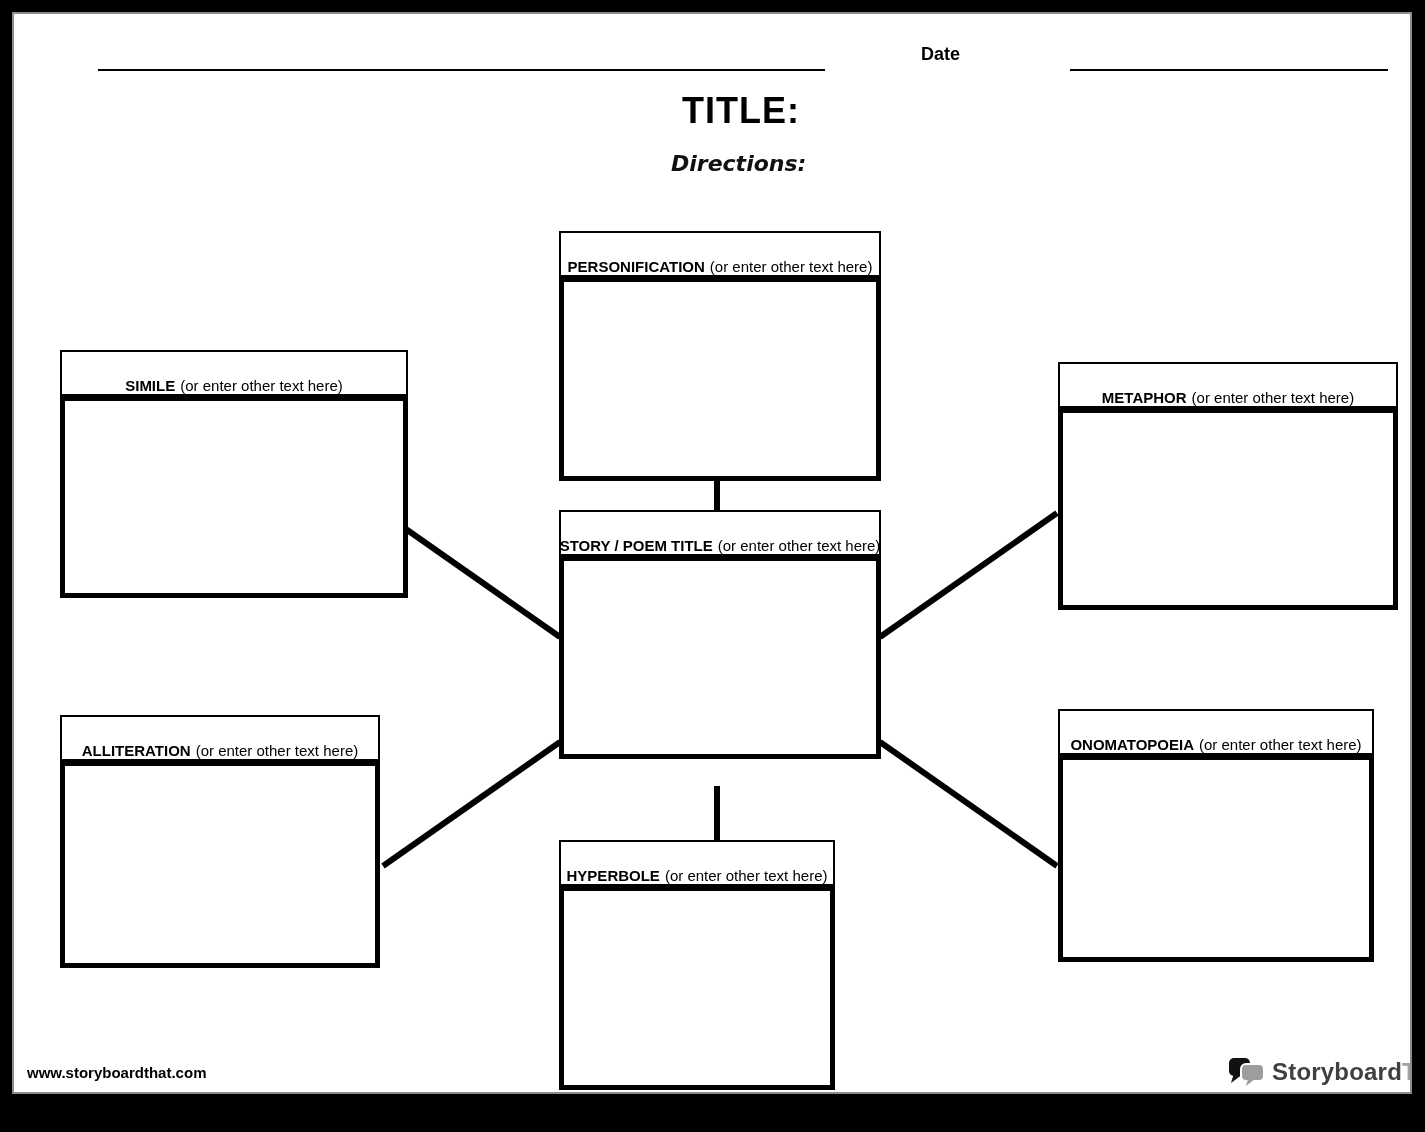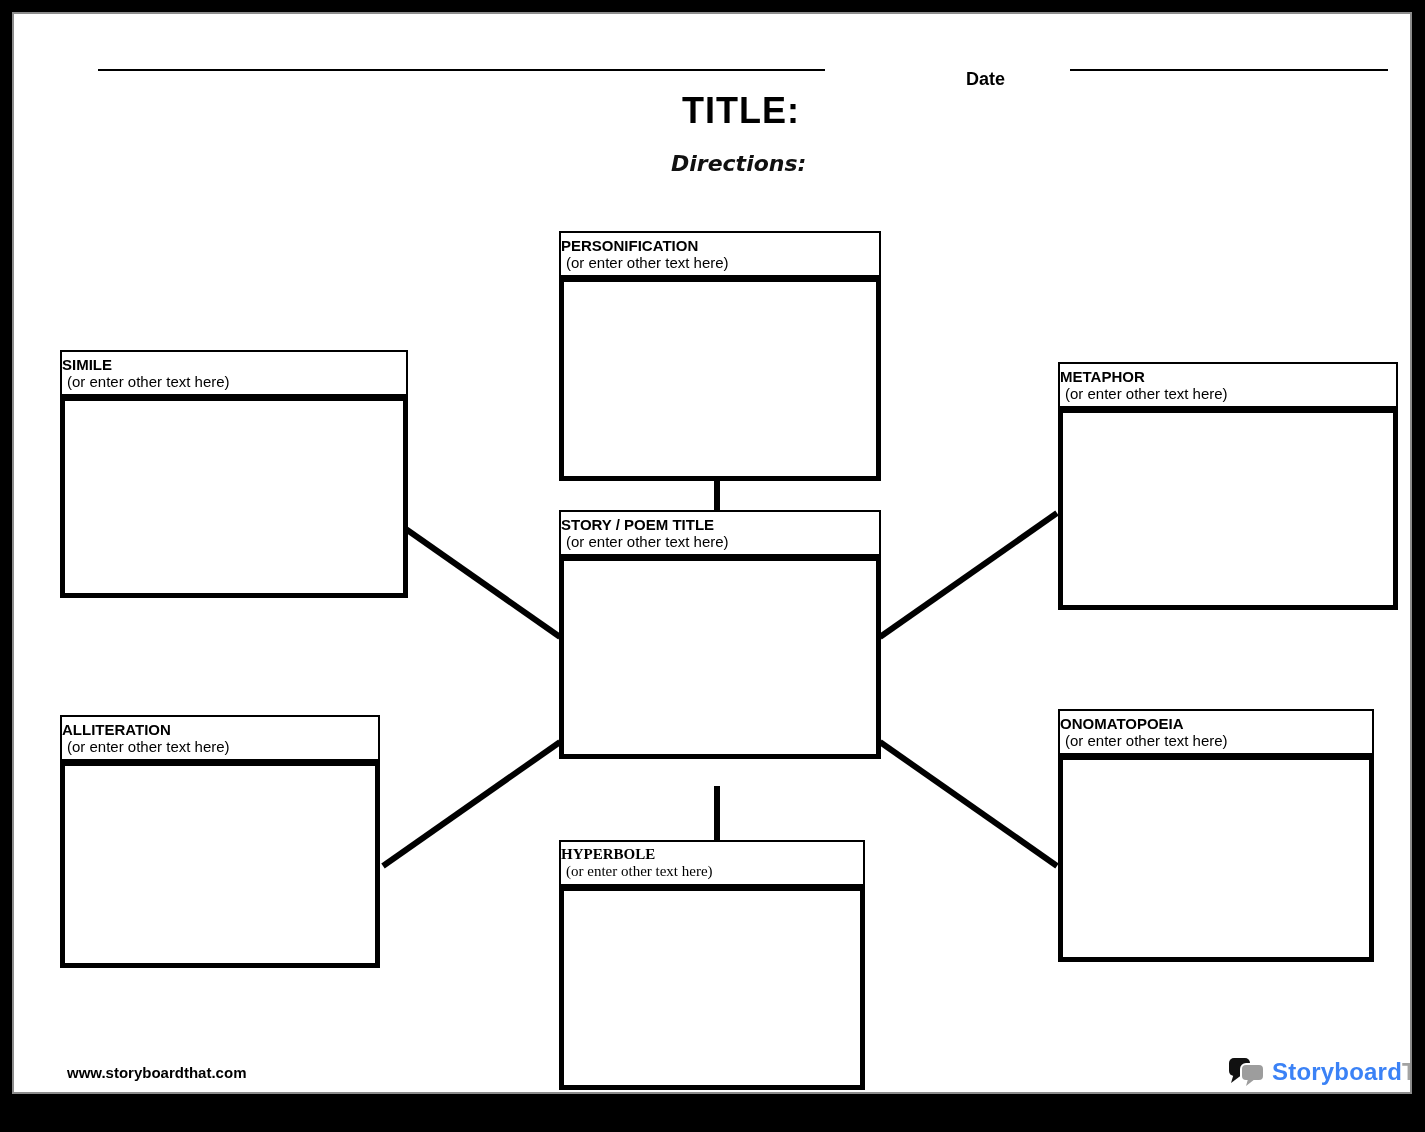--- a/index.html
+++ b/index.html
@@ -22,26 +22,25 @@
     border: 2px solid #8c8c8c;
     overflow: hidden;
   }
   .blank-line {
     position: absolute;
     height: 0;
     border-bottom: 2px solid #000;
   }
   .date-label {
     position: absolute;
-    left: 952px; top: 30px;
+    left: 907px; top: 30px;
     font-size: 18px;
     font-weight: bold;
     font-stretch: condensed;
     color: #000;
-    margin-top: 25px;
   }
   .page-title {
     position: absolute;
     left: 668px; top: 76px;
     font-size: 36px;
     font-weight: bold;
     font-stretch: condensed;
     letter-spacing: 1px;
     color: #000;
   }
@@ -58,62 +57,60 @@
     position: absolute;
     left: 0; top: 0;
   }
   .node { position: absolute; }
   .node-header {
     width: 100%;
     height: 46px;
     border: 2px solid #000;
     background: #fff;
     display: flex;
-    align-items: flex-start;
+    align-items: flex-end;
     justify-content: center;
     font-size: 15px;
     font-stretch: condensed;
     white-space: nowrap;
     color: #000;
     position: relative;
     z-index: 2;
-    flex-direction: column;
   }
   .node-header .nm { font-weight: bold; }
   .node-header .sfx { font-weight: normal; margin-left: 5px; }
   .node-body {
     width: 100%;
     border: 5px solid #000;
     background: #fff;
     position: relative;
     z-index: 1;
   }
   .footer-url {
     position: absolute;
     left: 13px; top: 1050px;
     font-size: 15px;
     font-weight: bold;
     font-stretch: condensed;
     color: #000;
-    margin-left: 40px;
   }
   .logo {
     position: absolute;
     left: 1212px; top: 1037px;
     display: flex;
     align-items: center;
   }
   .logo-text {
     font-size: 24px;
     font-weight: 600;
     letter-spacing: 0.2px;
     margin-left: 4px;
     white-space: nowrap;
   }
-  .logo-text .lp { color: #3b82f6; }
+  .logo-text .lp { color: #404040; }
   .logo-text .ls { color: #a3a3a3; }
 </style>
 </head>
 <body>
 
 <div class="frame">
   <div class="content">
 
     <div class="blank-line" style="left:84px; top:55px; width:727px;"></div>
     <div class="date-label">Date</div>
@@ -172,21 +169,21 @@
     </div>
 
     <div class="node" style="left:1044px; top:695px; width:316px;">
       <div class="node-header">
         <span class="nm">ONOMATOPOEIA</span>
         <span class="sfx">(or enter other text here)</span>
       </div>
       <div class="node-body" style="height:207px;"></div>
     </div>
 
-    <div class="node" style="left:545px; top:826px; width:306px;font-family:Liberation Serif, serif;">
+    <div class="node" style="left:545px; top:826px; width:276px;">
       <div class="node-header">
         <span class="nm">HYPERBOLE</span>
         <span class="sfx">(or enter other text here)</span>
       </div>
       <div class="node-body" style="height:204px;"></div>
     </div>
 
     <div class="footer-url">www.storyboardthat.com</div>
 
     <div class="logo">

